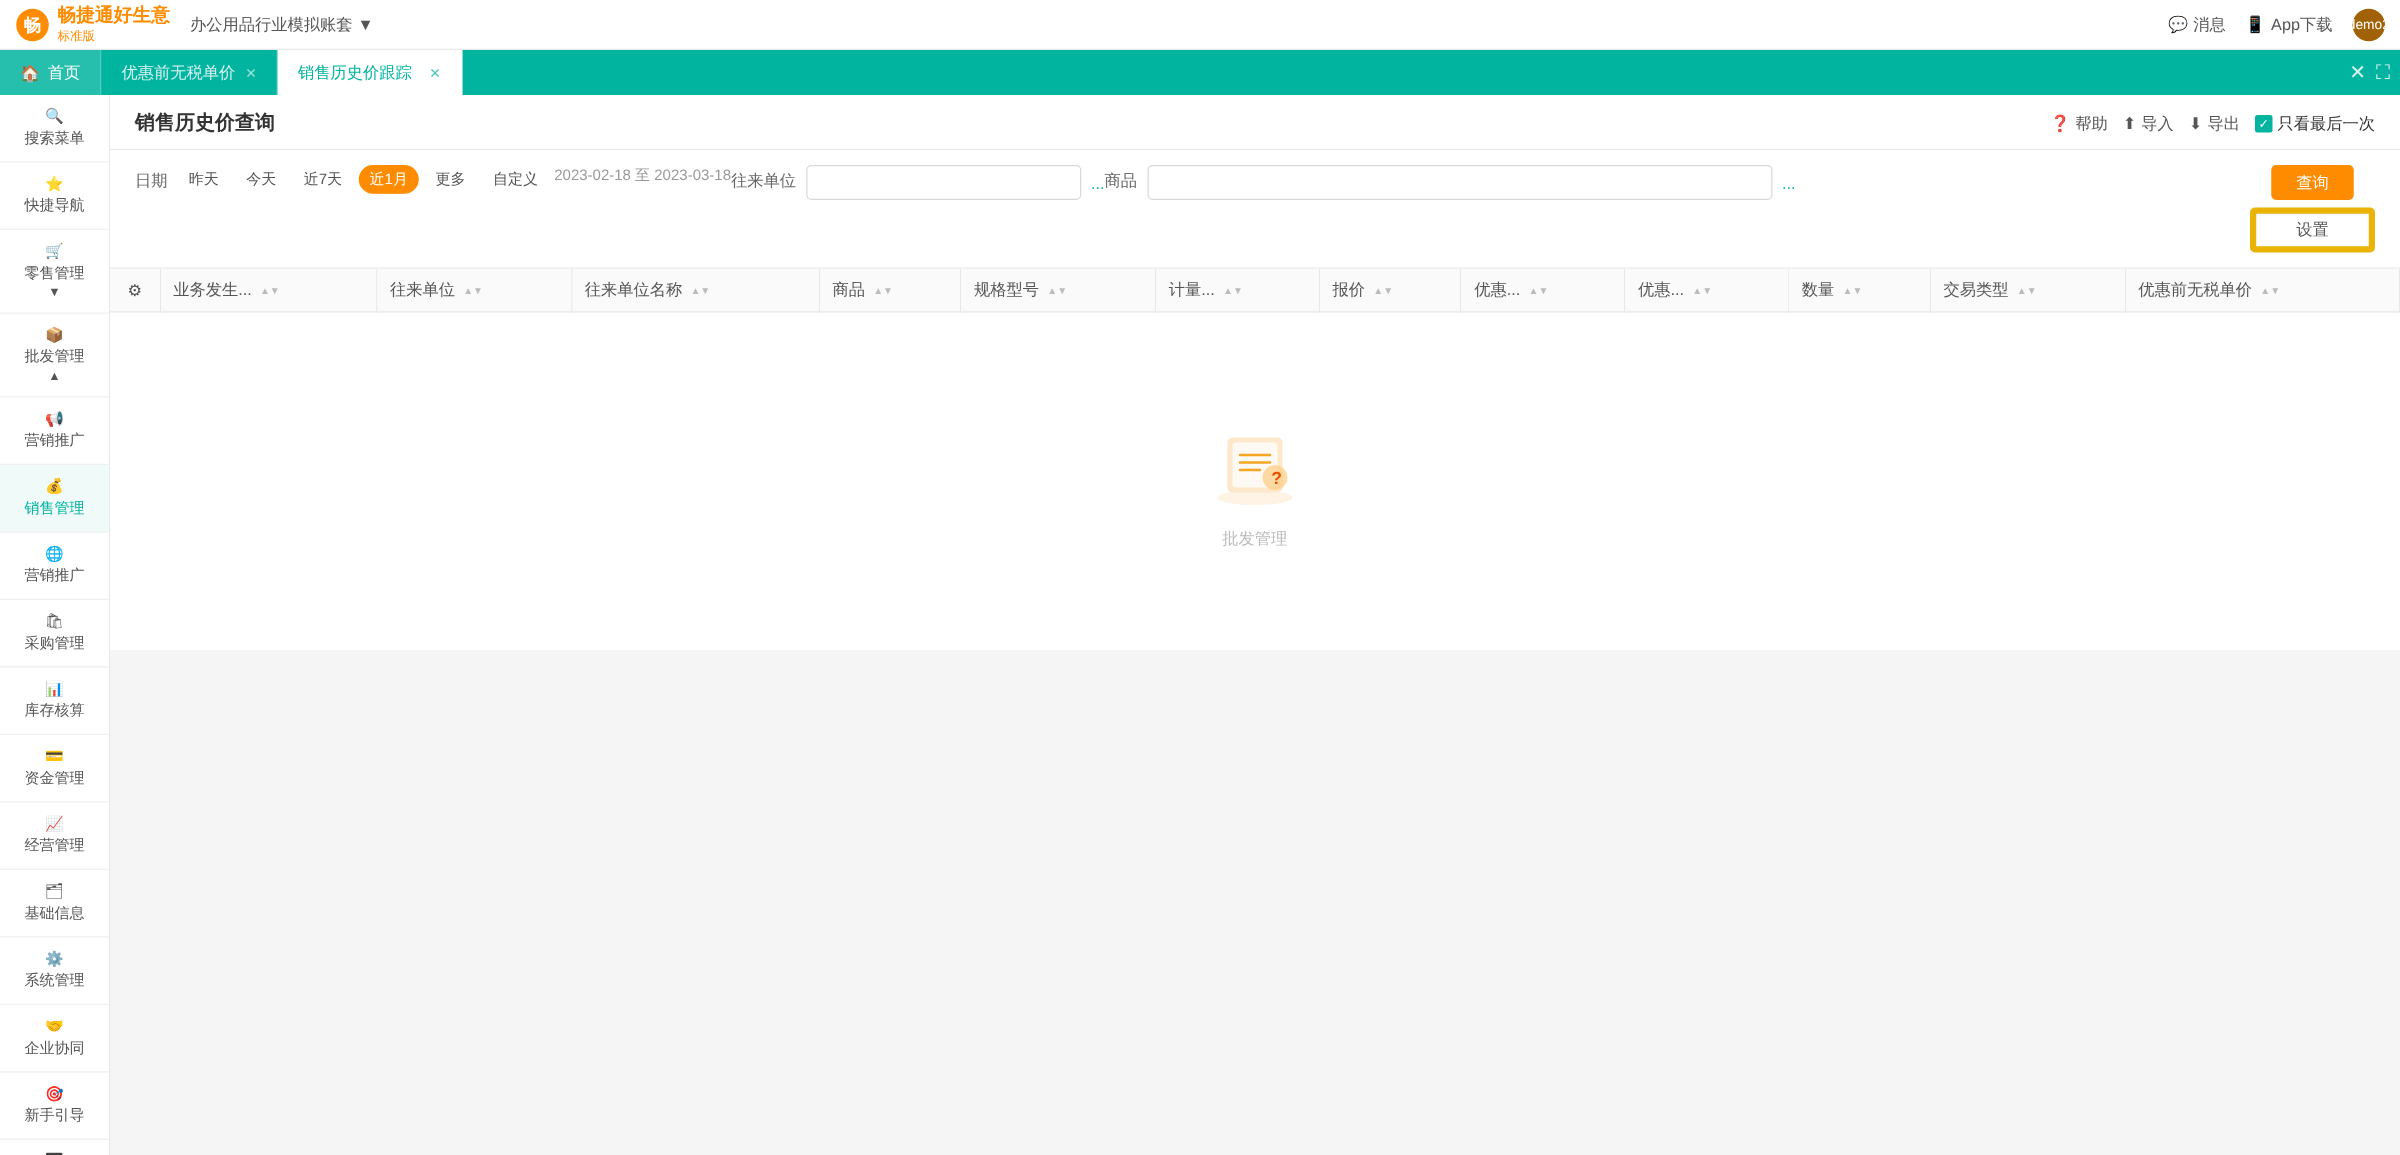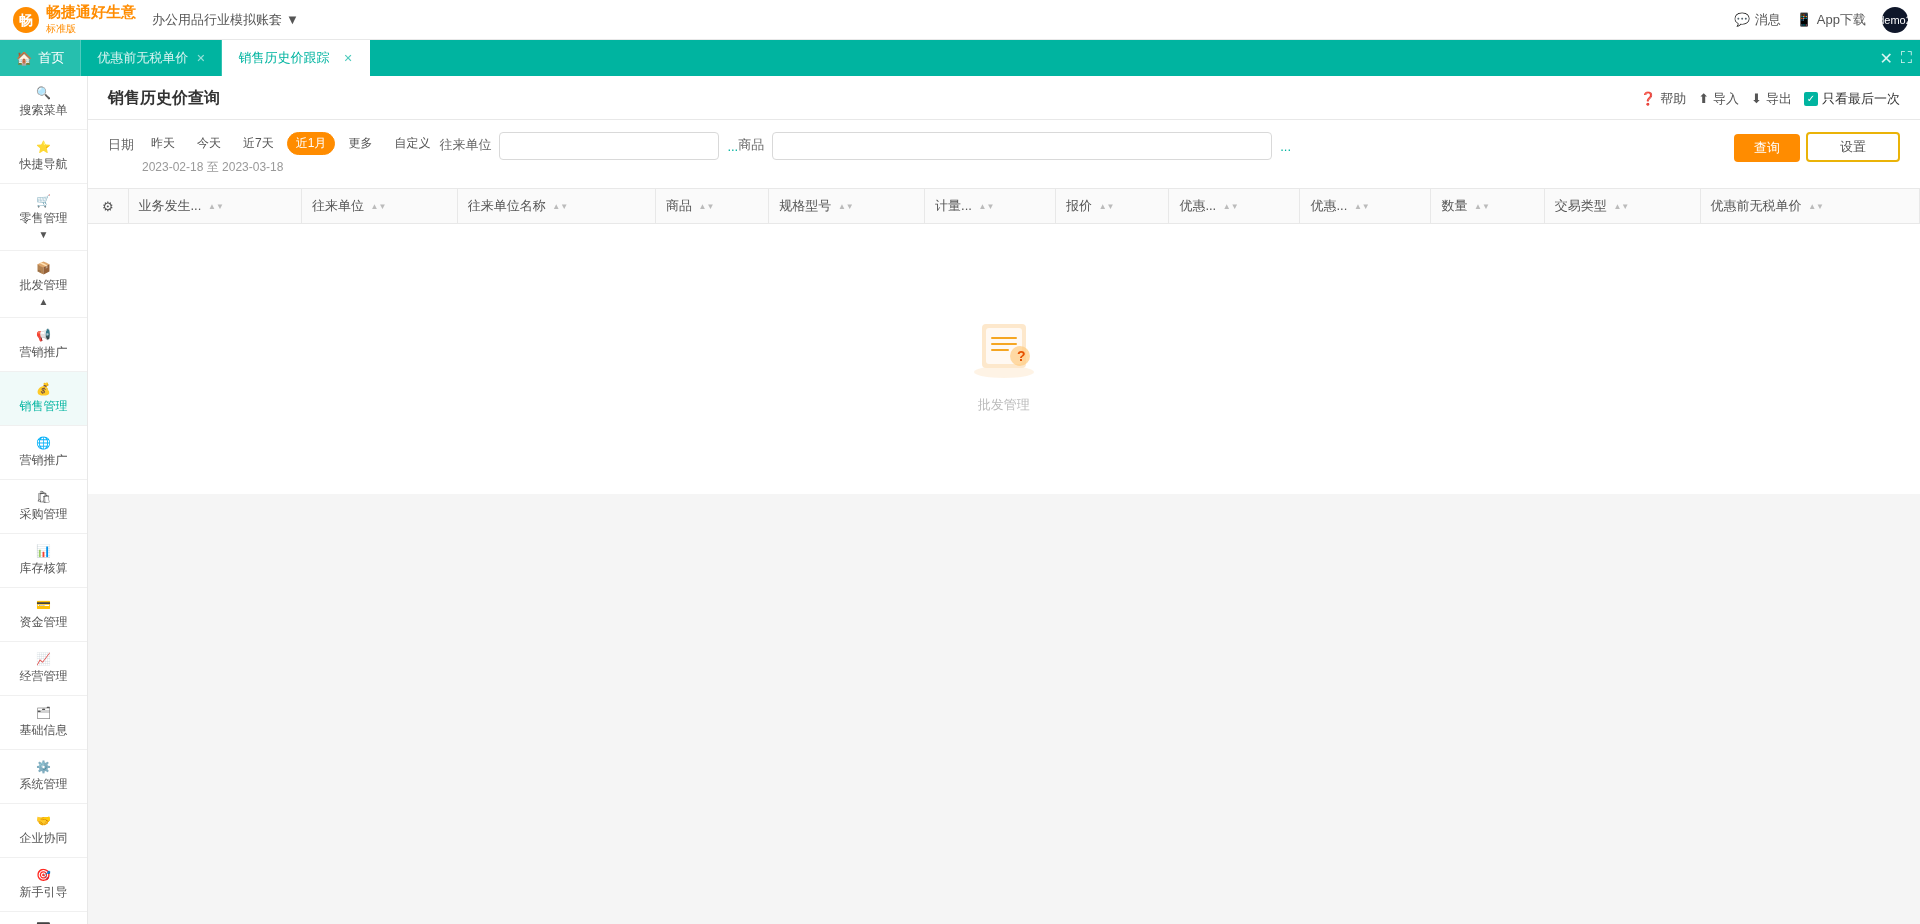--- a/index.html
+++ b/index.html
@@ -49,21 +49,21 @@
     .top-bar-right .action-item {
       display: flex;
       align-items: center;
       gap: 4px;
       cursor: pointer;
     }
     .avatar-circle {
       width: 26px;
       height: 26px;
       border-radius: 50%;
-      background: #0f172a;
+      background: #a16207;
       display: flex;
       align-items: center;
       justify-content: center;
       color: #fff;
       font-size: 11px;
     }
 
     
     .tab-bar {
       height: 36px;
@@ -202,21 +202,21 @@
       gap: 8px;
     }
     .filter-label {
       color: #666;
       font-size: 13px;
       white-space: nowrap;
       padding-top: 4px;
     }
     .date-options {
       display: flex;
-      flex-direction: column;
+      flex-direction: row;
       gap: 4px;
     }
     .date-btns {
       display: flex;
       align-items: center;
       gap: 4px;
     }
     .date-btn {
       padding: 2px 8px;
       border-radius: 3px;
@@ -252,37 +252,37 @@
     .filter-ellipsis {
       color: #00b4a0;
       cursor: pointer;
       font-size: 13px;
     }
 
     
     .filter-actions {
       margin-left: auto;
       display: flex;
-      flex-direction: row;
+      flex-direction: column;
       gap: 6px;
-      align-items: flex-end;
+      align-items: center;
     }
     .btn-query {
       background: #ff8c00;
       color: #fff;
       border: none;
       padding: 5px 20px;
       border-radius: 4px;
       cursor: pointer;
       font-size: 13px;
     }
     .btn-settings {
       background: #fff;
       color: #555;
-      border: 2px solid #eab308;
+      border: 5px solid #eab308;
       padding: 4px 32px;
       border-radius: 4px;
       cursor: pointer;
       font-size: 13px;
     }
 
     
     .table-container {
       background: #fff;
       margin: 0;

